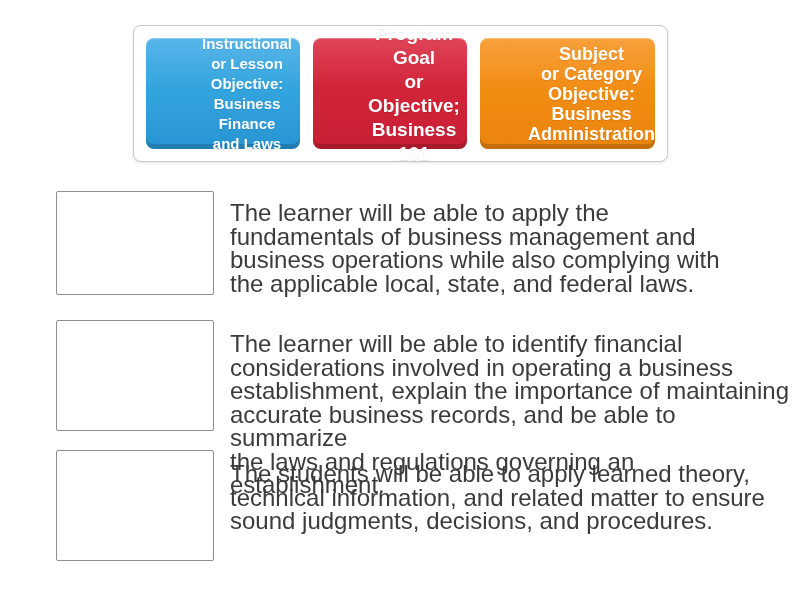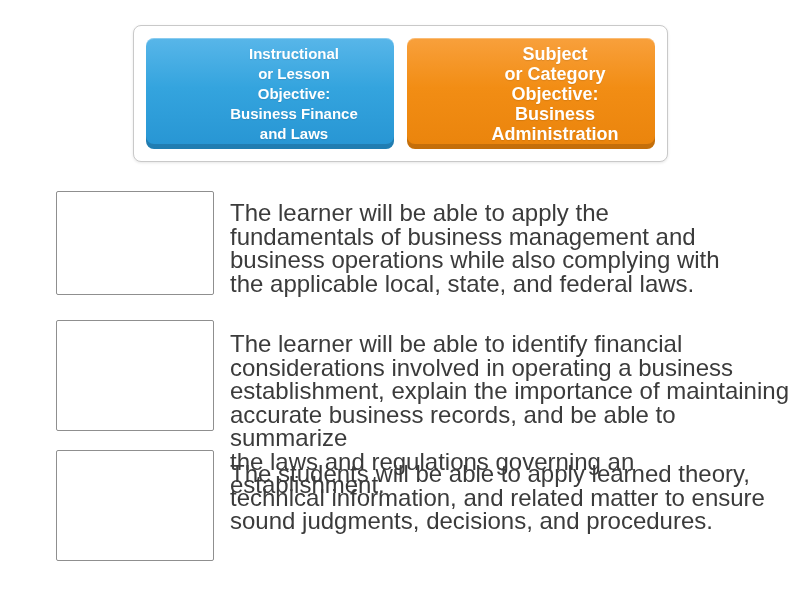--- a/index.html
+++ b/index.html
@@ -91,20 +91,24 @@
 </style>
 </head>
 <body>
 
 <div class="tray">
   <div class="tile tile-blue">Instructional
 or Lesson
 Objective:
 Business Finance
 and Laws</div>
+  <div class="tile tile-red">Program
+Goal
+or Objective;
+Business 101</div>
   <div class="tile tile-orange">Subject
 or Category
 Objective:
 Business
 Administration</div>
 </div>
 
 <div id="dropbox-1" class="dropbox"></div>
 <div id="rowtext-1" class="rowtext">The learner will be able to apply the
 fundamentals of business management and

